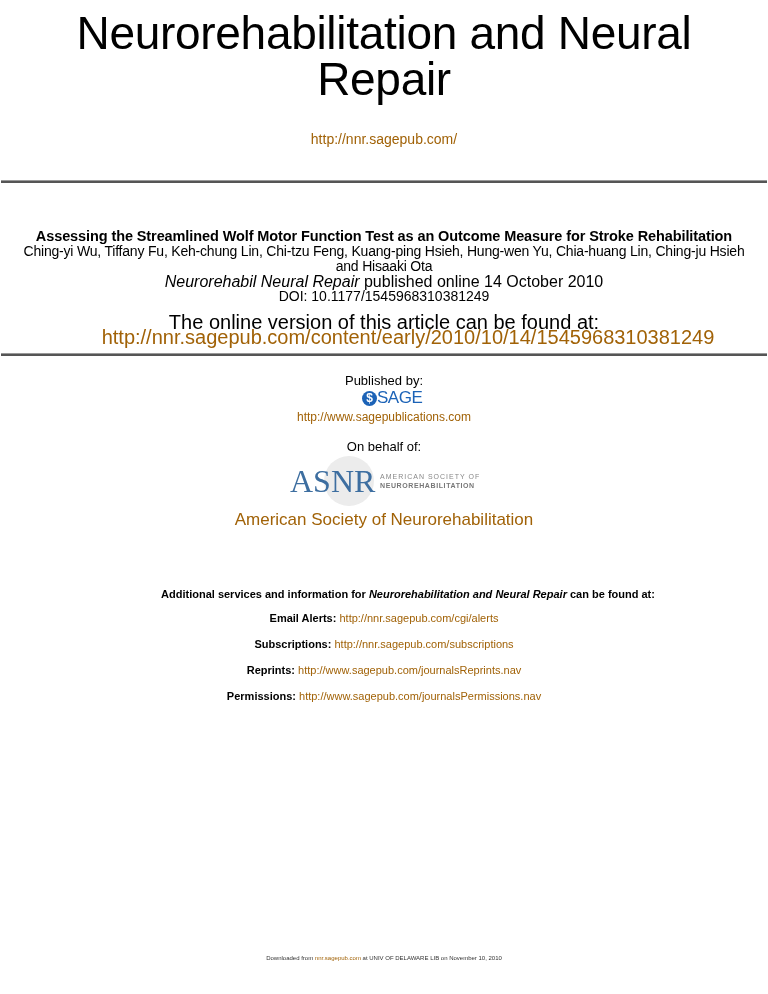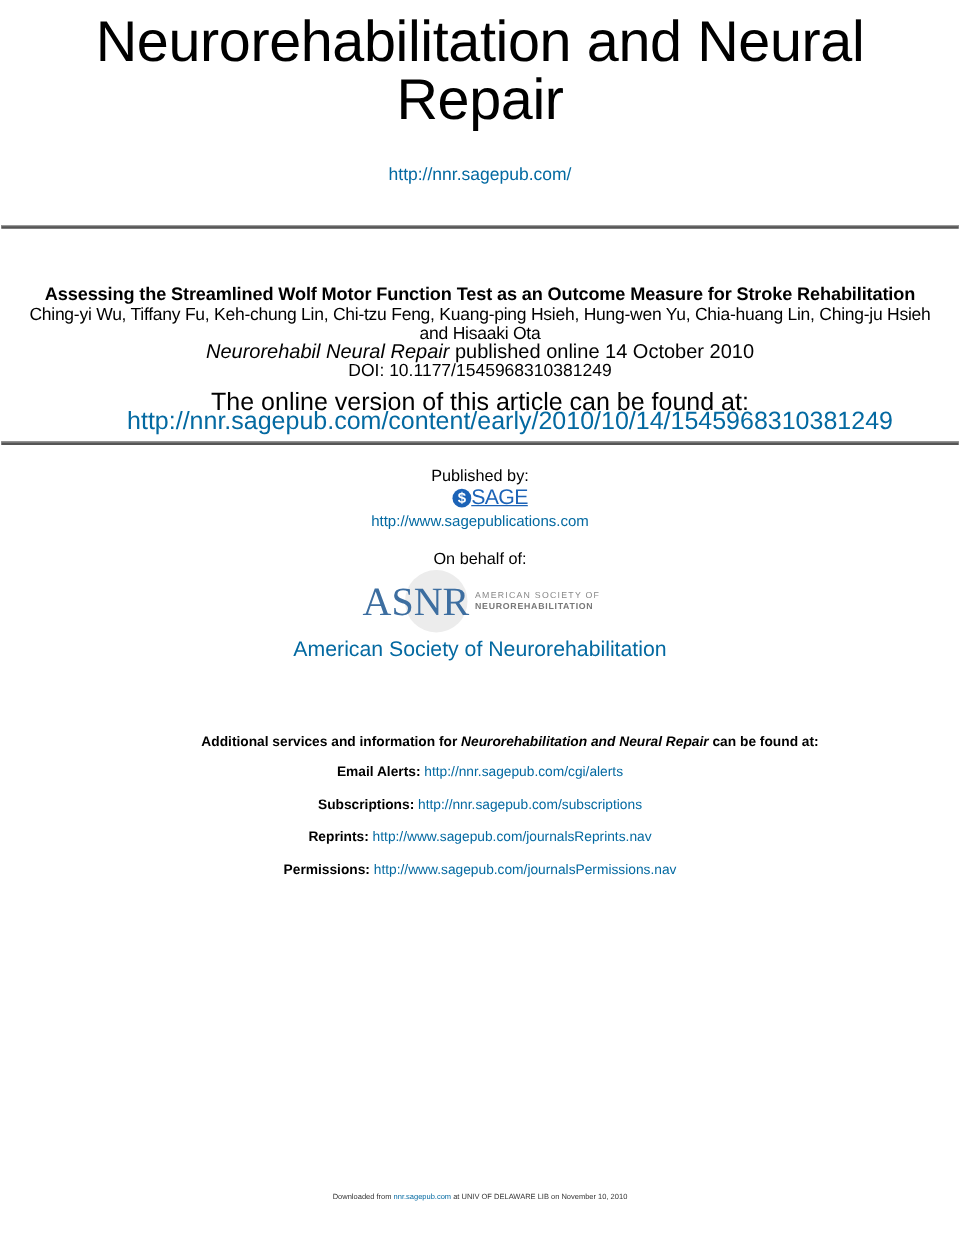--- a/index.html
+++ b/index.html
@@ -16,21 +16,21 @@
       color: #000;
     }
     .abs {
       position: absolute;
       left: 0;
       width: 768px;
       text-align: center;
       white-space: nowrap;
     }
     a, .link {
-      color: #0369a1;
+      color: #a16207;
       text-decoration: none;
     }
     .journal-title {
       top: 10px;
       font-size: 46px;
       line-height: 46px;
       letter-spacing: -0.3px;
       color: #000;
     }
     .journal-title.line2 { top: 56px; }
@@ -108,21 +108,20 @@
       font-weight: bold;
       line-height: 15px;
       text-align: center;
       margin-right: 0px;
     }
     .sage-text {
       font-size: 17px;
       color: #1c63b7;
       letter-spacing: -0.5px;
       line-height: 20px;
-      text-decoration: underline;
     }
     .sage-url {
       top: 410px;
       font-size: 12px;
       line-height: 15px;
     }
     .behalf-label {
       top: 439px;
       font-size: 13px;
       line-height: 15px;

